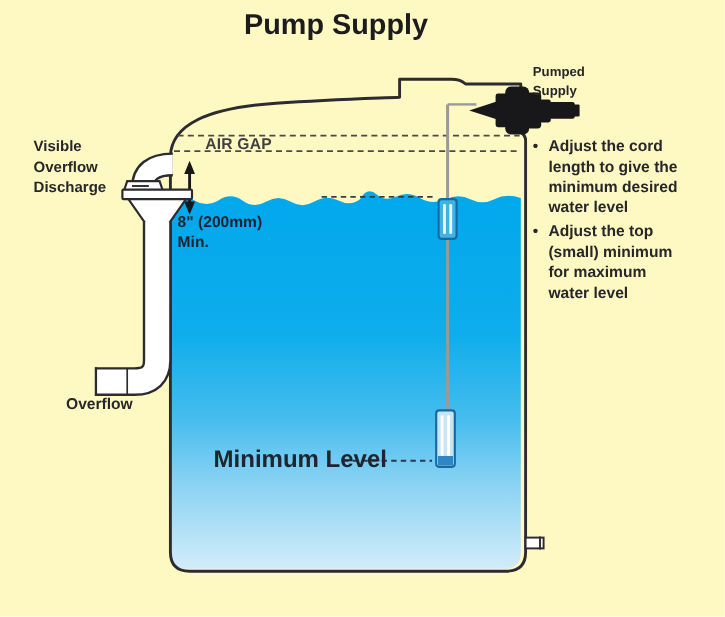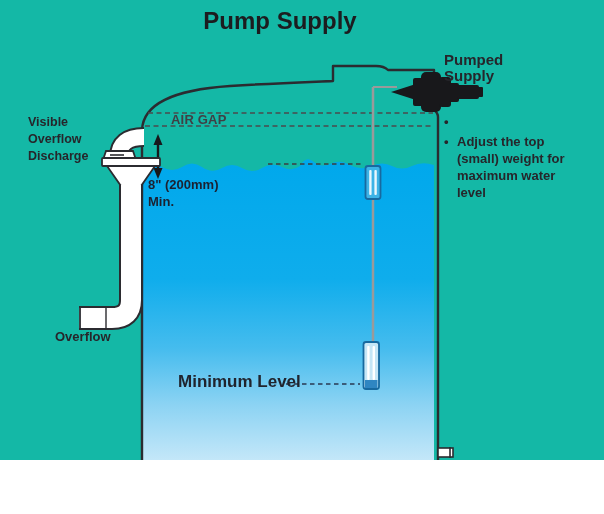--- a/index.html
+++ b/index.html
@@ -1,29 +1,29 @@
 <!DOCTYPE html>
 <html><head>
 <meta charset="utf-8">
 <style>
   html,body{margin:0;padding:0;background:#fff;}
-  #stage{position:relative;width:604px;height:460px;background:#14b8a6;overflow:hidden;
+  #stage{position:relative;width:604px;height:514px;background:#fef9c3;overflow:hidden;
          font-family:"Liberation Sans","DejaVu Sans",sans-serif;color:#26262b;}
   #diagram{position:absolute;left:0;top:0;}
   .lbl{position:absolute;white-space:pre-line;}
   .title{left:170px;top:8px;width:220px;text-align:center;
          font-size:24px;line-height:1.1;font-weight:bold;color:#1c1c1f;}
   .vod{left:28px;top:114px;font-size:12.5px;line-height:17px;font-weight:600;}
   .overflow{left:55px;top:329px;font-size:13px;font-weight:600;}
   .airgap{left:171px;top:112px;font-size:13px;font-weight:600;letter-spacing:.2px;color:#3f3f44;}
   .mindepth{left:148px;top:176px;font-size:13px;line-height:17px;font-weight:600;color:#1c2130;}
   .maxlevel{left:223px;top:166px;width:100px;text-align:center;
             font-size:16px;line-height:19px;font-weight:600;color:#20242e;}
-  .minlevel{left:178px;top:372px;font-size:17px;font-weight:600;color:#20242e;}
-  .pumped{left:444px;top:52px;font-size:15px;line-height:16px;font-weight:600;}
+  .minlevel{left:178px;top:372px;font-size:20px;font-weight:600;color:#20242e;}
+  .pumped{left:444px;top:52px;font-size:11px;line-height:16px;font-weight:600;}
   .notes{position:absolute;left:444px;top:113px;width:122px;font-size:13px;line-height:17px;font-weight:600;}
   .note-item{display:flex;margin-bottom:3px;}
   .note-marker{width:13px;flex:0 0 13px;}
 </style>
 </head>
 <body>
 
 <div id="stage">
 
   <svg id="diagram" width="604" height="514" viewBox="0 0 604 514">
@@ -118,20 +118,21 @@
 
 
   <div class="lbl minlevel">Minimum Level</div>
 
   <div class="lbl pumped">Pumped
 Supply</div>
 
   <div class="notes">
     <div class="note-item">
       <span class="note-marker">•</span>
+      <span>Adjust the cord length to give the minimum desired water level</span>
     </div>
     <div class="note-item">
       <span class="note-marker">•</span>
-      <span>Adjust the top (small) weight for maximum water level</span>
+      <span>Adjust the top (small) minimum for maximum water level</span>
     </div>
   </div>
 
 </div>
 
 </body></html>

